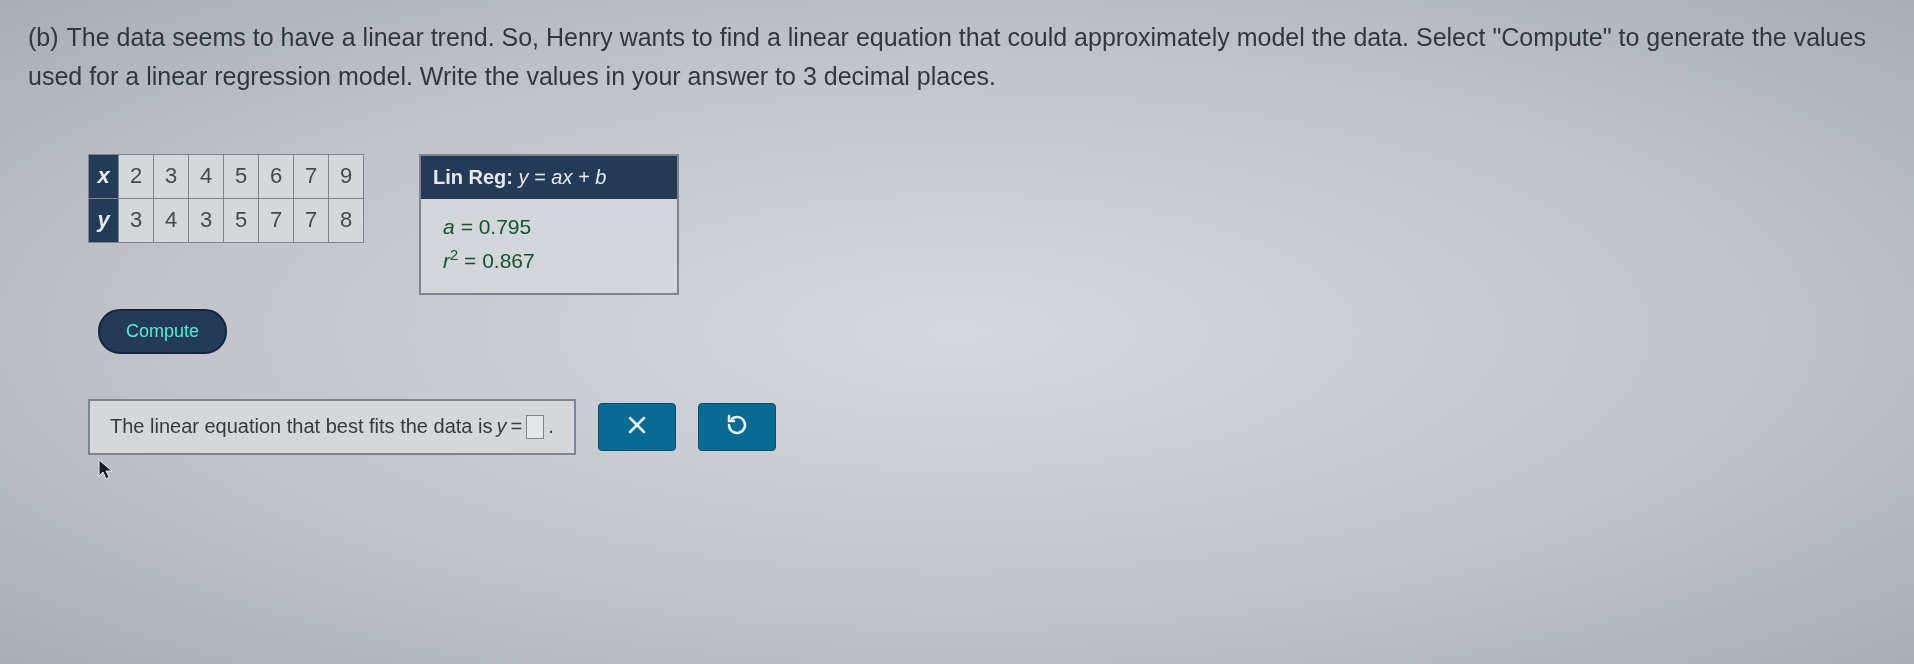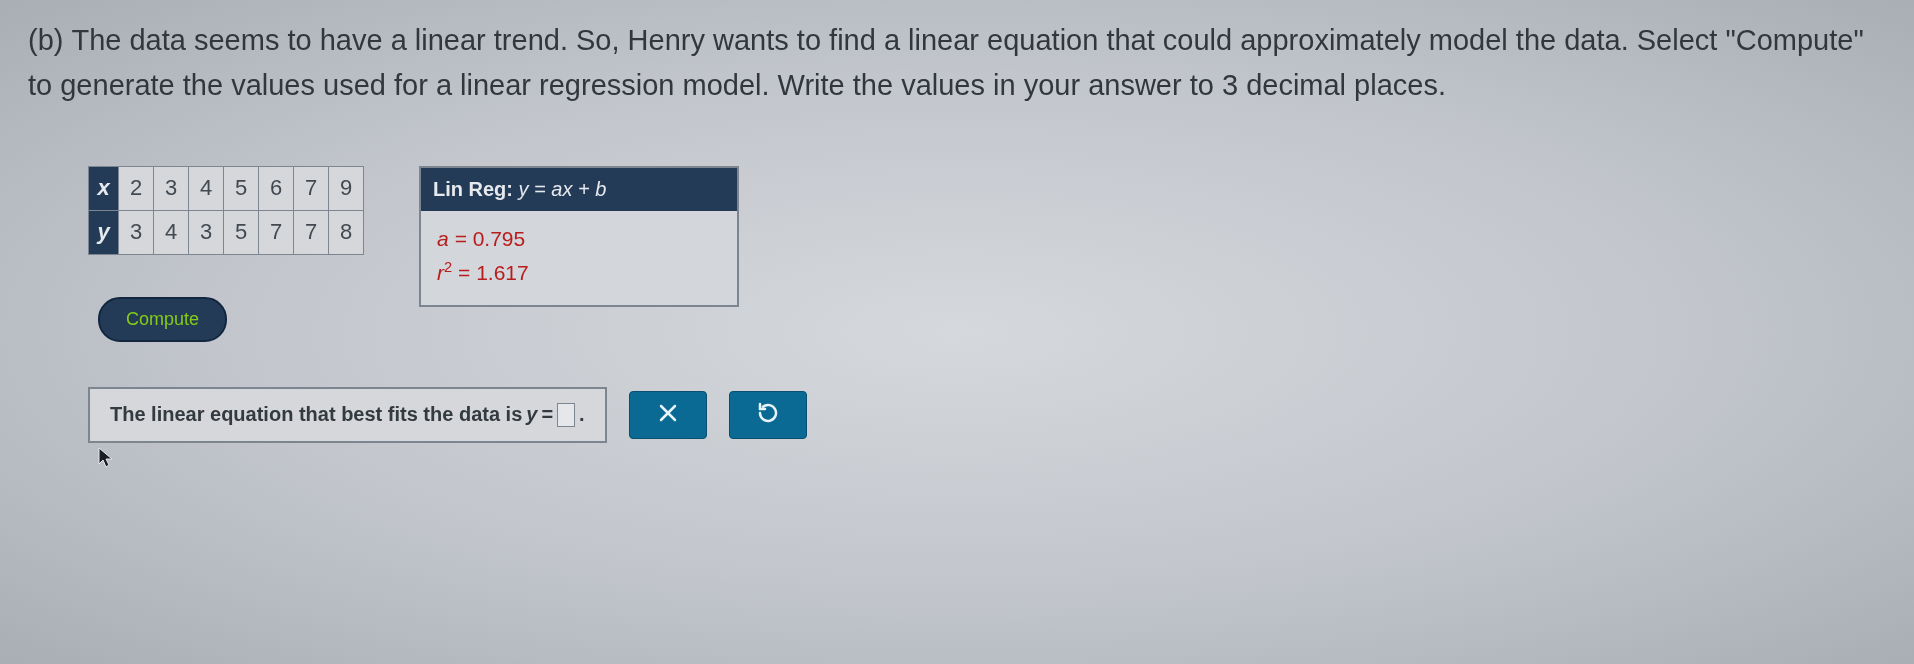--- a/index.html
+++ b/index.html
@@ -7,21 +7,21 @@
     margin: 0; padding: 0;
     width: 1914px; height: 664px;
     font-family: Arial, Helvetica, sans-serif;
     background: radial-gradient(ellipse at 50% 50%, #d5d8dc 0%, #c2c6cc 55%, #a9aeb5 100%);
     color: #2a2f35;
   }
   .page {
     padding: 18px 30px 30px 28px;
   }
   .question-text {
-    font-size: 29px;
+    font-size: 25px;
     line-height: 1.55;
     color: #32373e;
   }
   .question-text .part-label {
     font-weight: 400;
     margin-right: 8px;
   }
   .content-row {
     margin-top: 58px;
     margin-left: 60px;
@@ -44,61 +44,60 @@
   }
   .data-table th {
     background: #243b58;
     color: #e6e9ed;
     font-weight: bold;
     font-style: italic;
     width: 30px;
   }
   .table-wrap { display:flex; flex-direction:column; align-items:flex-start; }
   .compute-btn {
-    margin-top: 42px;
+    margin-top: 66px;
     margin-left: 10px;
     background: #243b58;
-    color: #84cc16;
+    color: #5eead4;
     border: 2px solid #12273f;
     border-radius: 22px;
     padding: 10px 26px;
     font-size: 18px;
     cursor: pointer;
   }
   
   .linreg-box {
     border: 2px solid #7d8590;
-    width: 320px;
+    width: 260px;
     font-size: 21px;
   }
   .linreg-header {
     background: #243b58;
     color: #e6e9ed;
     padding: 10px 12px;
     font-size: 20px;
   }
   .linreg-body {
     padding: 8px 12px 12px 12px;
     background: #d3d6da;
   }
   .linreg-body .row {
-    margin: 8px 4px;
-    color: #b91c1c;
+    margin: 8px 10px;
+    color: #14532d;
   }
   .it { font-style: italic; }
   .bold { font-weight: bold; }
   sup { font-size: 0.7em; vertical-align: super; }
   
   .answer-row {
     margin-top: 45px;
     margin-left: 60px;
     display: flex;
     align-items: center;
     gap: 22px;
-    font-weight: bold;
   }
   .answer-box {
     border: 2px solid #7d8590;
     background: #d5d7da;
     padding: 14px 20px;
     font-size: 20px;
     color: #333a40;
     display: flex;
     align-items: center;
     gap: 4px;
@@ -179,21 +178,21 @@
         <span class="it">y = ax + b</span>
       </div>
       <div class="linreg-body">
         <div class="row">
           <span class="it">a =</span>
           <span>0.795</span>
         </div>
         <div class="row">
           <span class="it">r</span><sup>2</sup>
           <span>=</span>
-          <span>1.617</span>
+          <span>0.867</span>
         </div>
       </div>
     </div>
   </div>
 
   <div class="answer-row">
     <div class="answer-box">
       <span>The linear equation that best fits the data is </span>
       <span class="it">y</span>
       <span>=</span>

